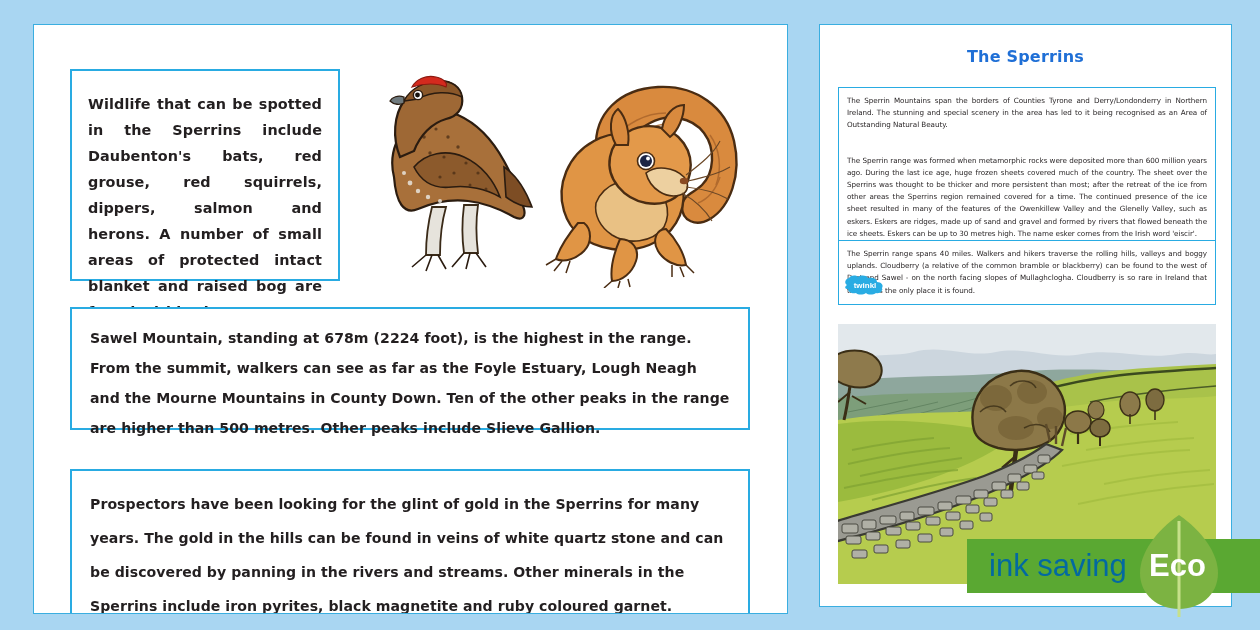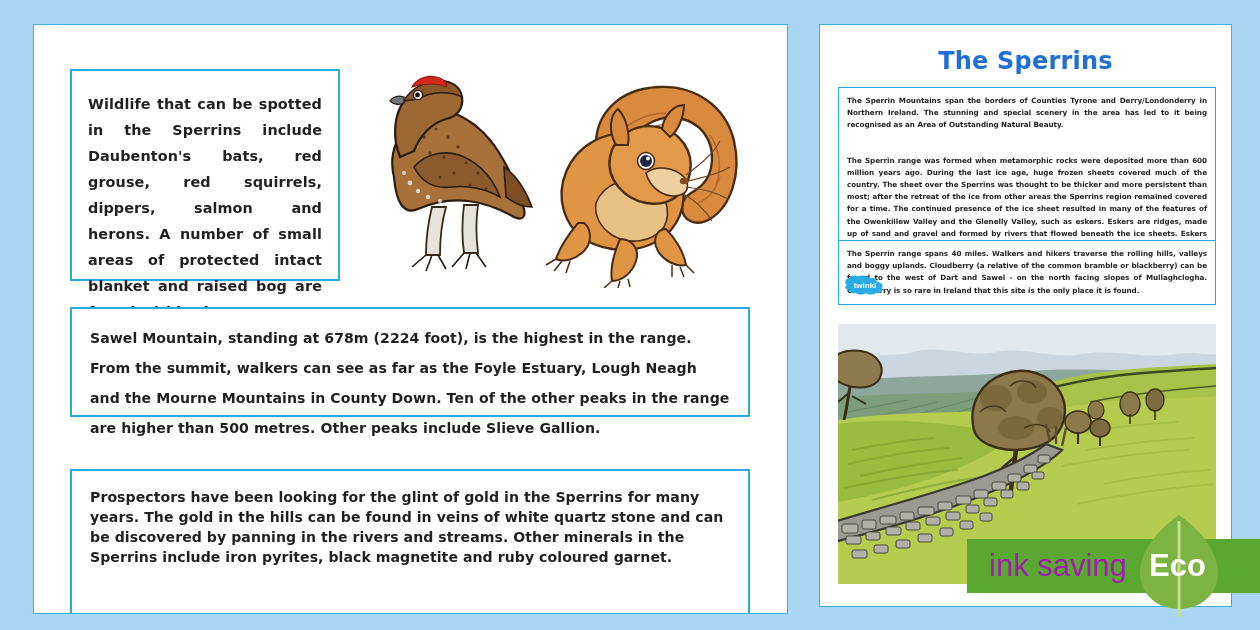--- a/index.html
+++ b/index.html
@@ -30,51 +30,51 @@
   .tbox p {
     color: #231f20;
     font-family: "DejaVu Sans", sans-serif;
     font-weight: 600;
   }
   .box-wildlife { left: 36px; top: 44px; width: 270px; height: 212px; padding: 20px 16px; }
   .box-wildlife p {
     font-size: 14.4px; line-height: 26px;
     text-align: justify; letter-spacing: .1px;
   }
-  .box-sawel { left: 36px; top: 282px; width: 680px; height: 110px; padding: 14px 18px 10px 18px; }
+  .box-sawel { left: 36px; top: 282px; width: 680px; height: 123px; padding: 14px 18px 10px 18px; }
   .box-sawel p { font-size: 14.1px; line-height: 30px; letter-spacing: .05px; }
 
   .box-gold { left: 36px; top: 444px; width: 680px; height: 170px; padding: 16px 18px; }
-  .box-gold p { font-size: 14.1px; line-height: 20px; letter-spacing: .05px; }
+  .box-gold p { font-size: 14.1px; line-height: 34px; letter-spacing: .05px; }
 
   
   .illo { position: absolute; }
   .grouse-wrap { left: 320px; top: 32px; width: 190px; height: 228px; }
   .squirrel-wrap { left: 500px; top: 58px; width: 245px; height: 205px; }
 
   
   .rp-title {
     position: absolute; left: 0; right: 0; top: 22px;
     text-align: center;
     font-family: "DejaVu Sans", sans-serif;
-    font-size: 24px; font-weight: bold;
+    font-size: 16px; font-weight: bold;
     color: #1f6fd6;
     letter-spacing: .2px;
   }
   .rbox {
     position: absolute;
     left: 18px; width: 378px;
     border: 1px solid #29abe2;
     background: #fff;
     padding: 7px 8px;
   }
   .rbox p {
     color: #231f20;
     font-family: "DejaVu Sans", sans-serif;
-    font-weight: 700;
+    font-weight: 400;
     font-size: 7.2px;
     line-height: 12.2px;
     text-align: justify;
     letter-spacing: -.05px;
   }
   .rbox p + p { margin-top: 23px; }
   .rbox-1 { top: 62px; }
   .rbox-2 { top: 215px; }
 
   
@@ -100,21 +100,21 @@
     z-index: 40;
   }
   .eco-bar {
     position: absolute; left: 0; top: 4px;
     width: 293px; height: 54px;
     background: #5aa832;
   }
   .eco-text {
     position: absolute; left: 22px; top: 4px;
     height: 54px; line-height: 54px;
-    color: #a21caf;
+    color: #0369a1;
     font-family: "Liberation Sans", sans-serif;
     font-size: 31px; font-weight: 400;
     white-space: nowrap;
   }
   .eco-leaf {
     position: absolute; left: 165px; top: -22px;
     width: 94px; height: 104px;
   }
   .eco-leaf-label {
     position: absolute; left: 182px; top: 4px;

